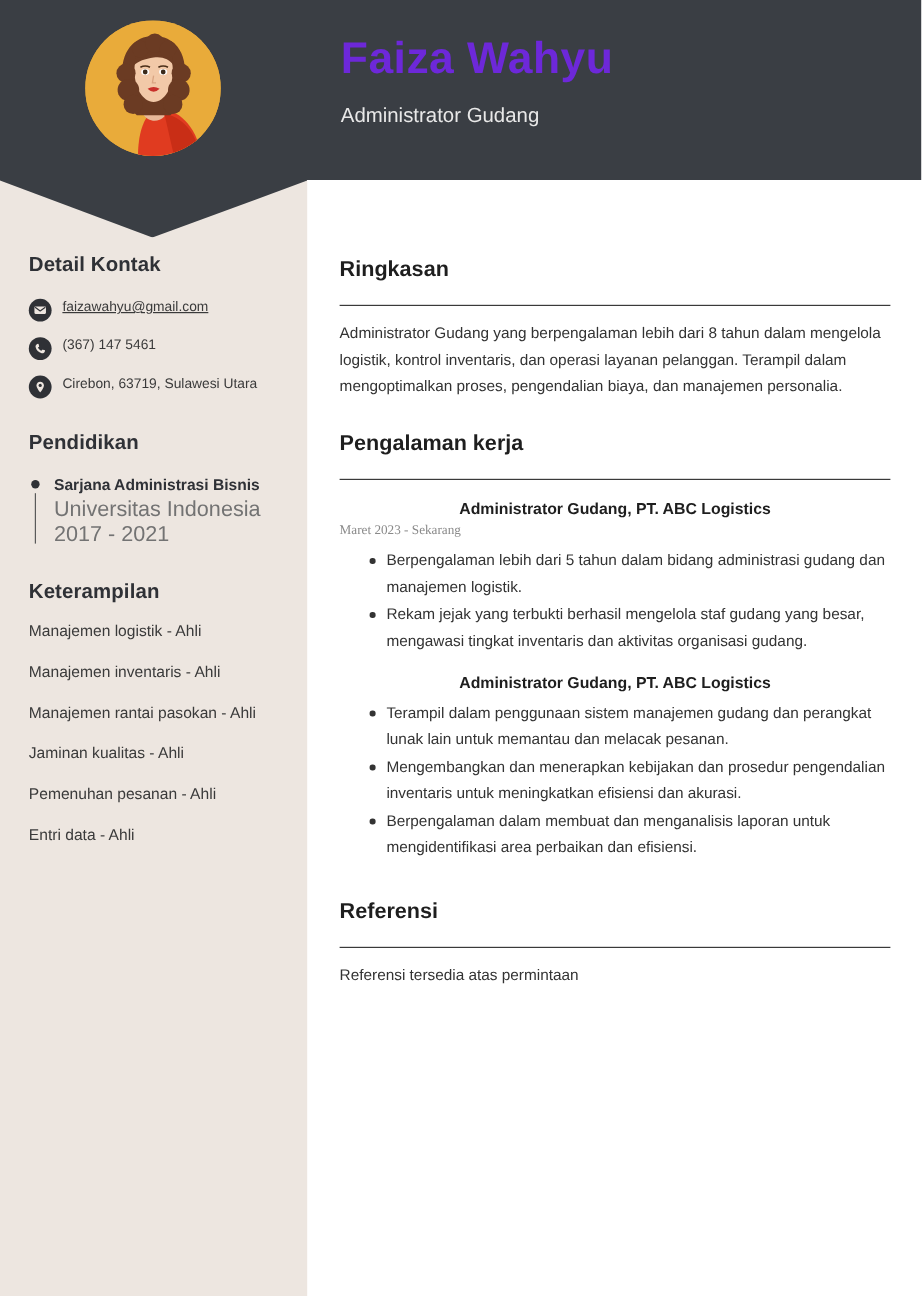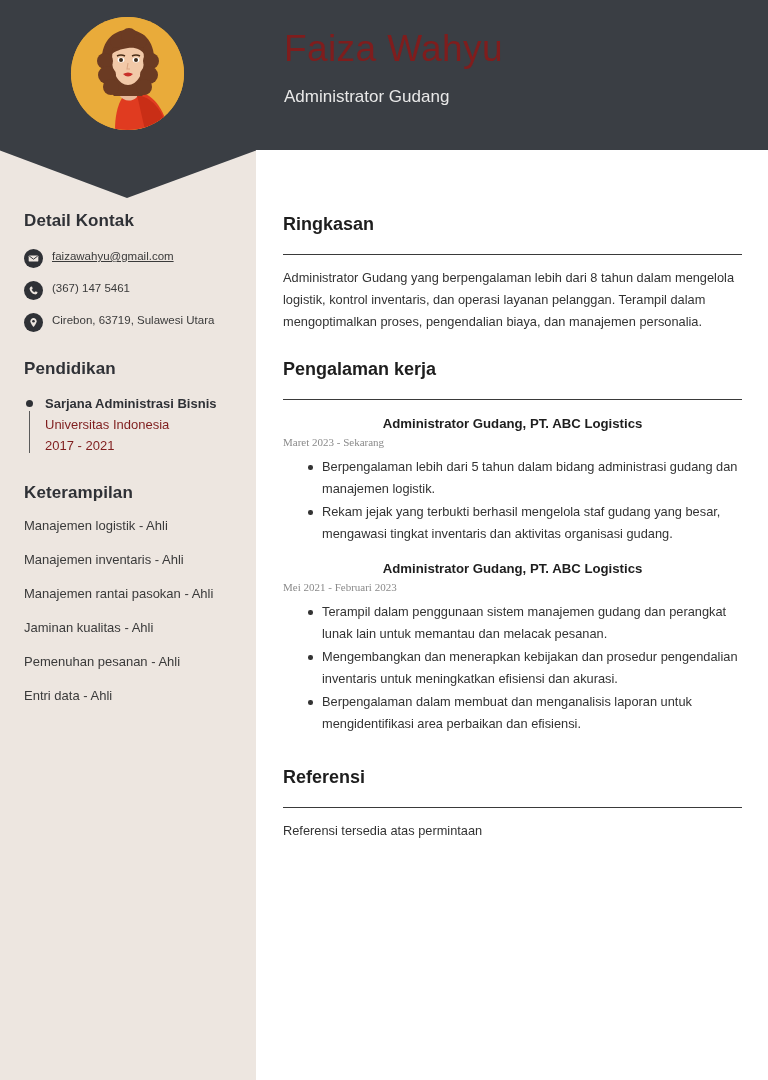--- a/index.html
+++ b/index.html
@@ -69,22 +69,22 @@
 
   
   .header-text {
     position: absolute;
     left: 284px;
     top: 26px;
     z-index: 4;
   }
   .name {
     font-size: 37px;
-    font-weight: 400;
-    color: #7f1d1d;
+    font-weight: 700;
+    color: #6d28d9;
     letter-spacing: 0.4px;
     line-height: 46px;
     white-space: nowrap;
   }
   .job-title {
     margin-top: 14px;
     font-size: 17px;
     font-weight: 400;
     color: #E8E8E8;
     line-height: 22px;
@@ -158,23 +158,23 @@
     height: 42px;
     background: #5a5a5a;
   }
   .edu-degree {
     font-size: 13px;
     font-weight: 700;
     color: #2F3136;
     line-height: 20px;
   }
   .edu-school, .edu-years {
-    font-size: 13px;
+    font-size: 18px;
     font-weight: 400;
-    color: #7f1d1d;
+    color: #737373;
     line-height: 21px;
   }
 
   .skills-list { margin-top: 12px; }
   .skill-item {
     font-size: 13px;
     color: #3A3A3A;
     line-height: 19px;
     margin-bottom: 15px;
   }
@@ -379,21 +379,20 @@
         <div class="job-heading">Administrator Gudang, PT. ABC Logistics</div>
         <div class="job-dates">Maret 2023 - Sekarang</div>
         <ul class="job-bullets">
           <li>Berpengalaman lebih dari 5 tahun dalam bidang administrasi gudang dan manajemen logistik.</li>
           <li>Rekam jejak yang terbukti berhasil mengelola staf gudang yang besar, mengawasi tingkat inventaris dan aktivitas organisasi gudang.</li>
         </ul>
       </div>
 
       <div class="job">
         <div class="job-heading">Administrator Gudang, PT. ABC Logistics</div>
-        <div class="job-dates">Mei 2021 - Februari 2023</div>
         <ul class="job-bullets">
           <li>Terampil dalam penggunaan sistem manajemen gudang dan perangkat lunak lain untuk memantau dan melacak pesanan.</li>
           <li>Mengembangkan dan menerapkan kebijakan dan prosedur pengendalian inventaris untuk meningkatkan efisiensi dan akurasi.</li>
           <li>Berpengalaman dalam membuat dan menganalisis laporan untuk mengidentifikasi area perbaikan dan efisiensi.</li>
         </ul>
       </div>
     </div>
 
     <div class="section ref-section">
       <div class="section-title">Referensi</div>

